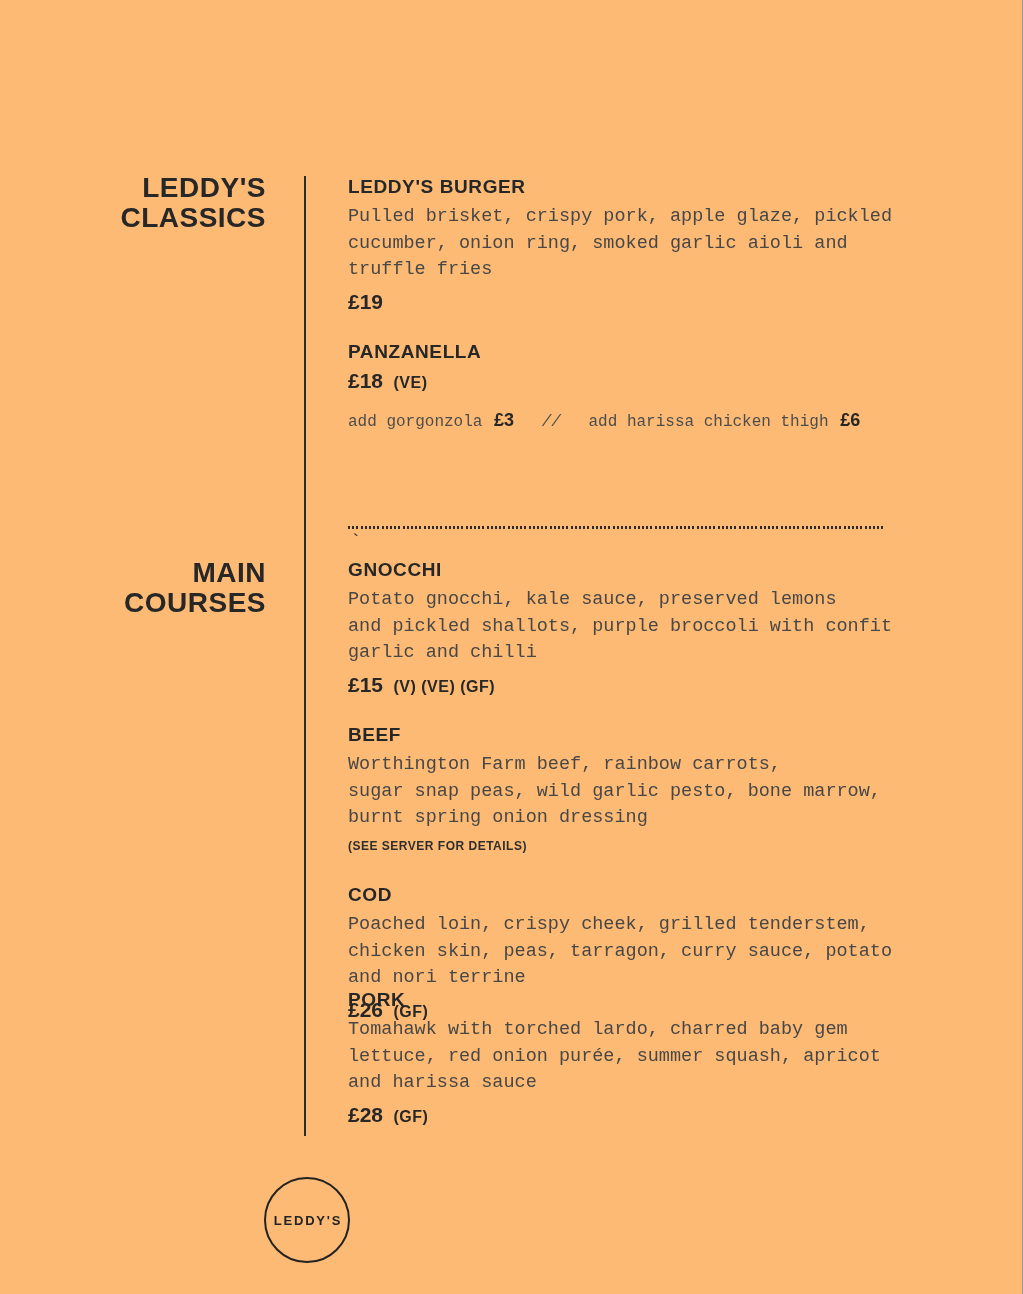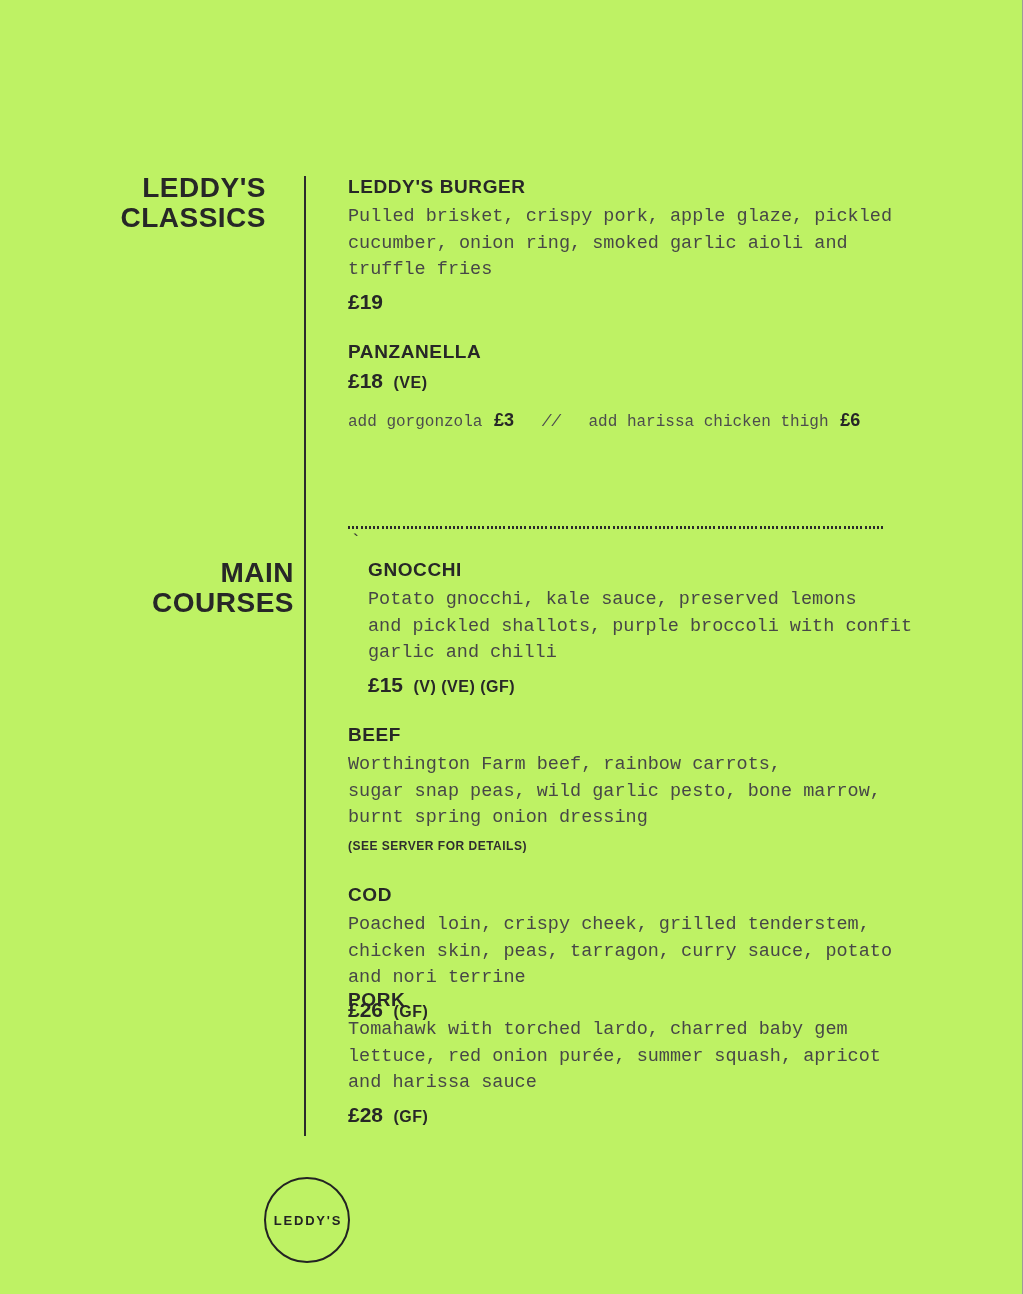--- a/index.html
+++ b/index.html
@@ -4,21 +4,21 @@
 <style>
   html, body {
     margin: 0;
     padding: 0;
     background: #ffffff;
   }
   .page {
     position: relative;
     width: 1023px;
     height: 1294px;
-    background: #bef264;
+    background: #fdba74;
     overflow: hidden;
     font-family: "Liberation Sans", sans-serif;
   }
   .edge-line {
     position: absolute;
     top: 0; right: 0;
     width: 1px; height: 100%;
     background: #9b9b9b;
   }
   .vrule {
@@ -36,30 +36,30 @@
     text-align: right;
     color: #272727;
     font-weight: 700;
     font-size: 28px;
     line-height: 30px;
     letter-spacing: 0.5px;
     font-family: "Liberation Sans", sans-serif;
   }
   .section-heading span { display: block; }
   .heading-classics { top: 173px; }
-  .heading-mains    { top: 558px; padding-left: 28px; }
+  .heading-mains    { top: 558px; }
 
   .item {
     position: absolute;
     left: 348px;
     width: 580px;
   }
   .item-burger     { top: 176px; }
   .item-panzanella { top: 341px; }
-  .item-gnocchi    { top: 559px; margin-left: 20px; }
+  .item-gnocchi    { top: 559px; }
   .item-beef       { top: 724px; }
   .item-cod        { top: 884px; }
   .item-pork       { top: 989px; }
 
   .dish-name {
     font-family: "Liberation Sans", sans-serif;
     font-weight: 700;
     font-size: 19px;
     line-height: 22px;
     letter-spacing: 0.6px;

